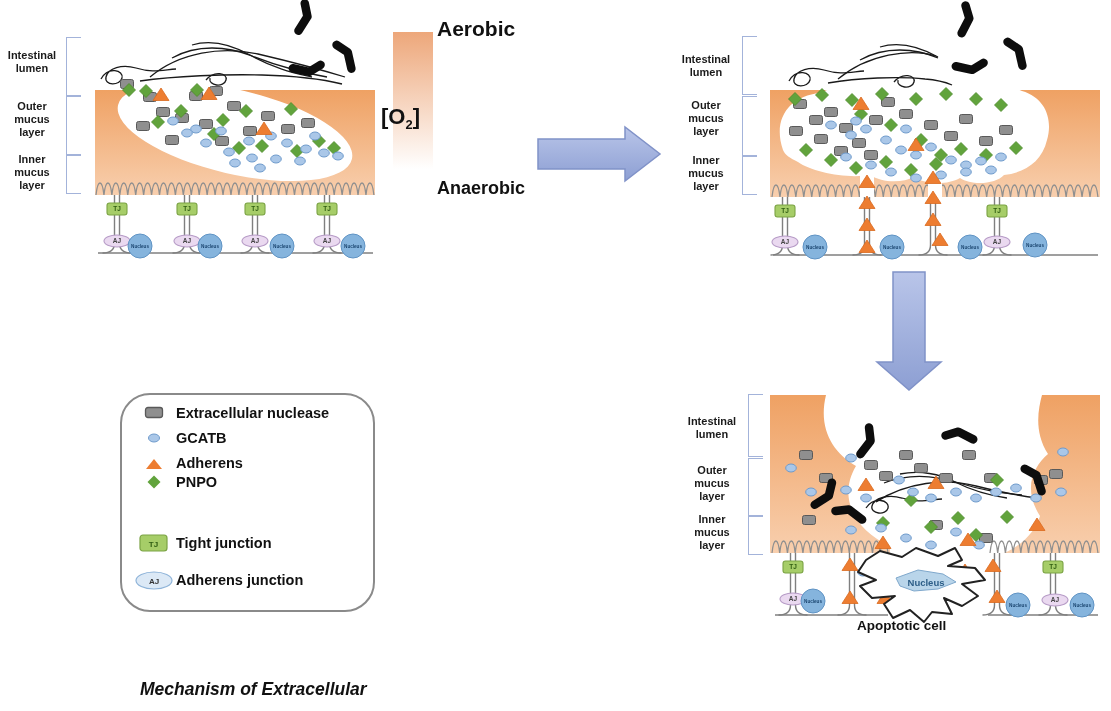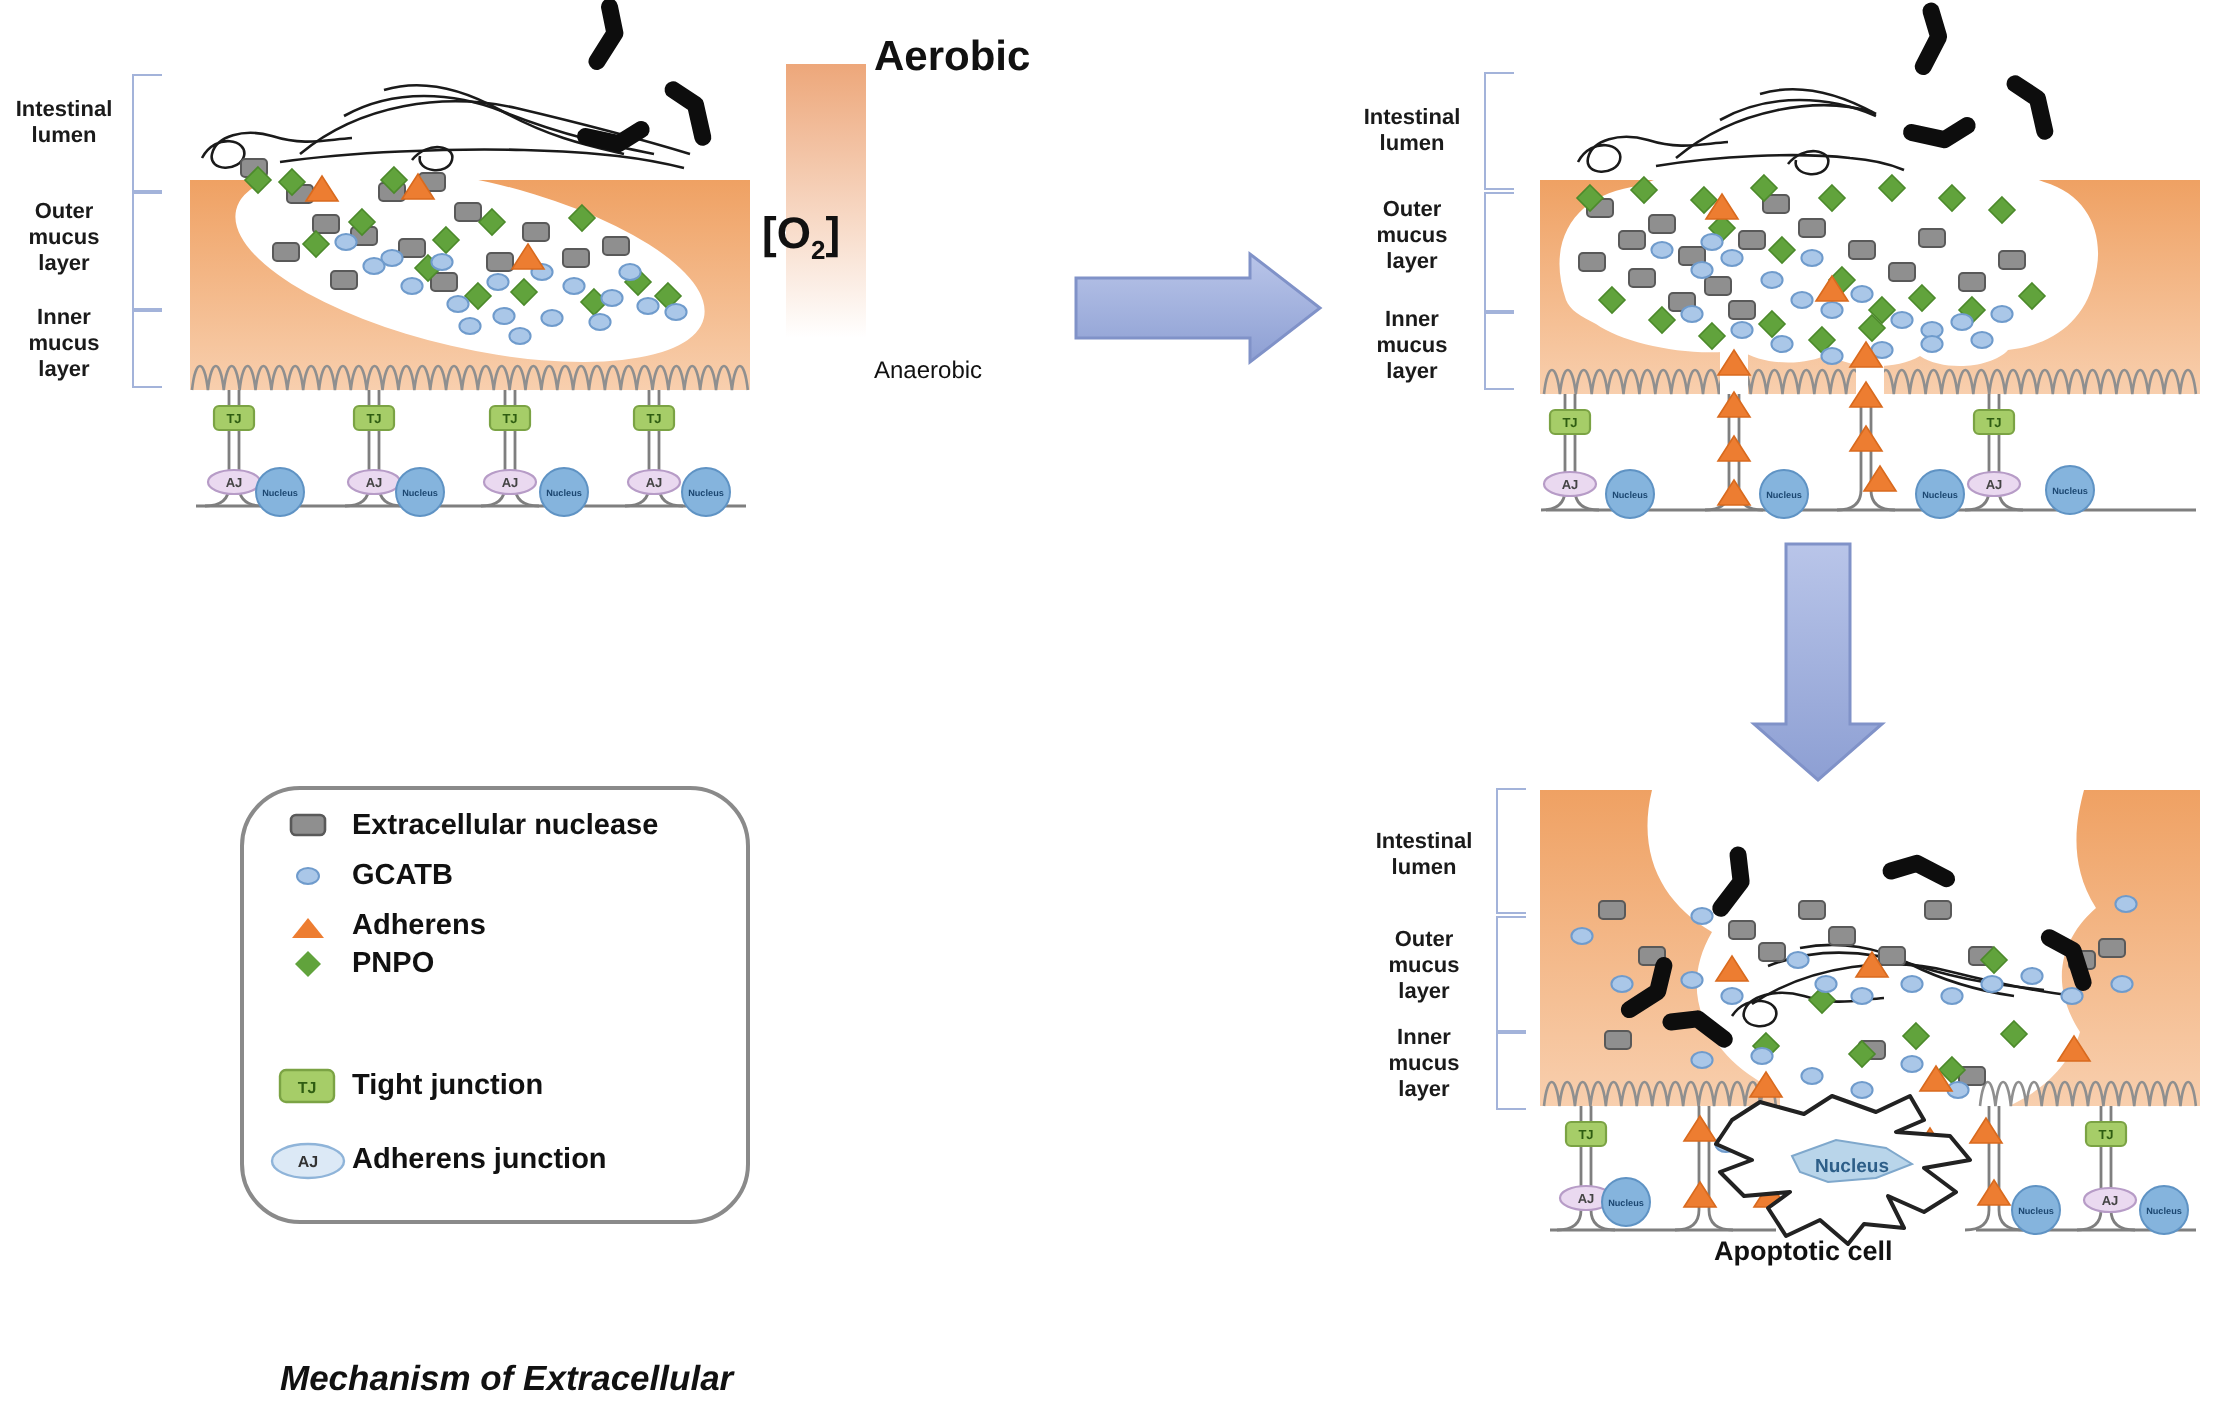--- a/index.html
+++ b/index.html
@@ -2,21 +2,21 @@
 <html><head>
 <meta charset="utf-8">
 <style>
   html,body{margin:0;padding:0;background:#fff;}
   #stage{position:relative;width:1111px;height:711px;background:#fff;overflow:hidden;
          font-family:"Liberation Sans",sans-serif;}
   #art{position:absolute;left:0;top:0;}
   .lbl{position:absolute;font-weight:bold;font-size:11px;line-height:1.18;text-align:center;color:#1a1a1a;}
   .bracket{position:absolute;width:14px;border-left:1.7px solid #a3b3da;border-top:1.7px solid #a3b3da;border-bottom:1.7px solid #a3b3da;}
   .o2top{position:absolute;left:437px;top:17px;font-weight:bold;font-size:21px;color:#111;}
-  .o2bot{position:absolute;left:437px;top:178px;font-weight:normal;font-size:12px;color:#111;}
+  .o2bot{position:absolute;left:437px;top:178px;font-weight:bold;font-size:18px;color:#111;}
   .o2lab{position:absolute;left:381px;top:92px;font-weight:bold;font-size:22px;color:#111;margin-top:12px;}
   .o2lab sub{font-size:13px;}
   .apo{position:absolute;left:857px;top:618px;width:155px;text-align:left;font-weight:bold;font-size:13.5px;color:#111;}
   #legend-box{position:absolute;left:120px;top:393px;width:251px;height:215px;border:2px solid #8a8a8a;border-radius:30px;background:#fff;}
   .lg-row{position:absolute;display:flex;align-items:center;left:132px;}
   .lg-icon{width:44px;display:flex;justify-content:center;align-items:center;}
   .lg-label{font-weight:bold;font-size:14.5px;color:#111;white-space:nowrap;}
   #figure-title{position:absolute;left:140px;top:679px;font-weight:bold;font-style:italic;font-size:17.5px;color:#111;}
 </style>
 </head>

